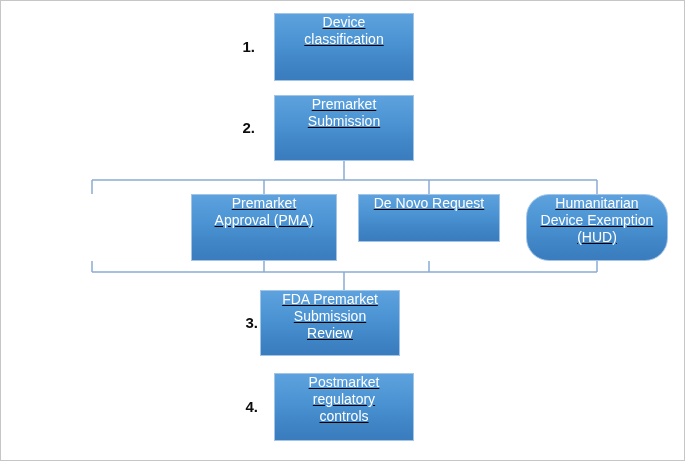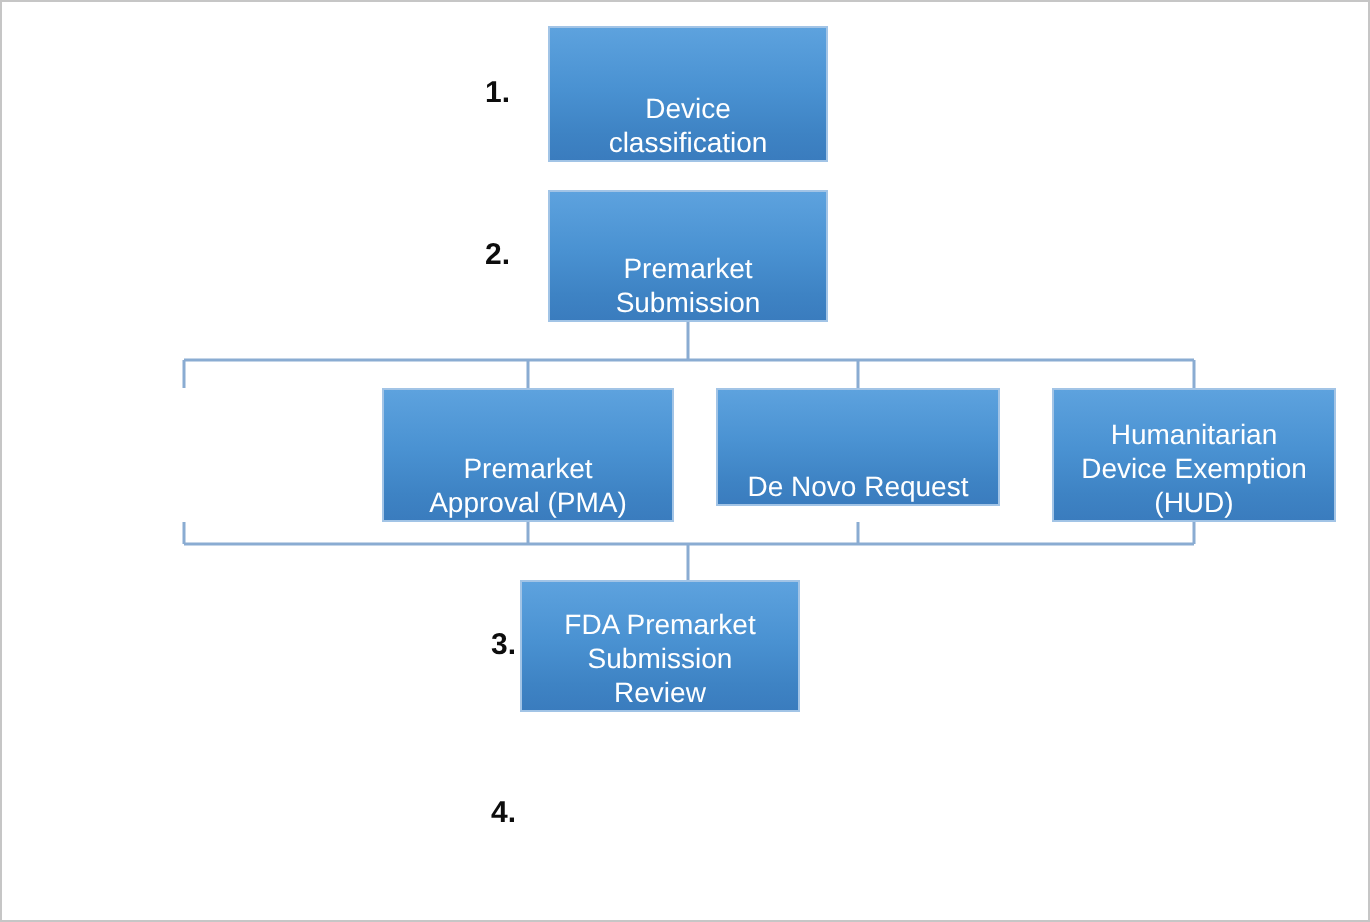--- a/index.html
+++ b/index.html
@@ -24,23 +24,24 @@
     width: 685px;
     height: 461px;
     pointer-events: none;
   }
   .node {
     position: absolute;
     box-sizing: border-box;
     background: linear-gradient(180deg, #5da2de 0%, #4a92d2 45%, #3e83c4 80%, #3a7cbe 100%);
     border: 1px solid #a2c4e6;
     display: flex;
-    align-items: flex-end;
+    align-items: flex-start;
     justify-content: center;
     text-align: center;
+    text-decoration: underline;
   }
   .node-label {
     color: #ffffff;
     font-size: 14px;
     line-height: 1.22;
     white-space: pre-line;
     text-align: center;
     padding: 0 2px;
   }
   .step-num {
@@ -53,22 +54,22 @@
     line-height: 20px;
   }
   
   .b1 { left: 273px; top: 12px;  width: 140px; height: 68px; }
   .b2 { left: 273px; top: 94px;  width: 140px; height: 66px; }
   .b7 { left: 259px; top: 289px; width: 140px; height: 66px; }
   .b8 { left: 273px; top: 372px; width: 140px; height: 68px; }
   
   .p1 { left: 20px;  top: 193px; width: 142px; height: 67px; }
   .p2 { left: 190px; top: 193px; width: 146px; height: 67px; }
-  .p3 { left: 357px; top: 193px; width: 142px; height: 59px; }
-  .p4 { left: 525px; top: 193px; width: 142px; height: 67px; }
+  .p3 { left: 357px; top: 193px; width: 142px; height: 48px; }
+  .p4 { left: 525px; top: 193px; width: 142px; height: 67px; border-radius: 23px; }
   
   .n1 { left: 214px; top: 36px; }
   .n2 { left: 214px; top: 117px; }
   .n3 { left: 217px; top: 312px; }
   .n4 { left: 217px; top: 396px; }
 </style>
 </head>
 <body>
 
 <div class="canvas">
@@ -107,14 +108,19 @@
 Device Exemption
 (HUD)</span>
   </div>
 
   <div class="node b7">
     <span class="node-label">FDA Premarket
 Submission
 Review</span>
   </div>
 
+  <div class="node b8">
+    <span class="node-label">Postmarket
+regulatory
+controls</span>
+  </div>
 
 </div>
 
 </body></html>

